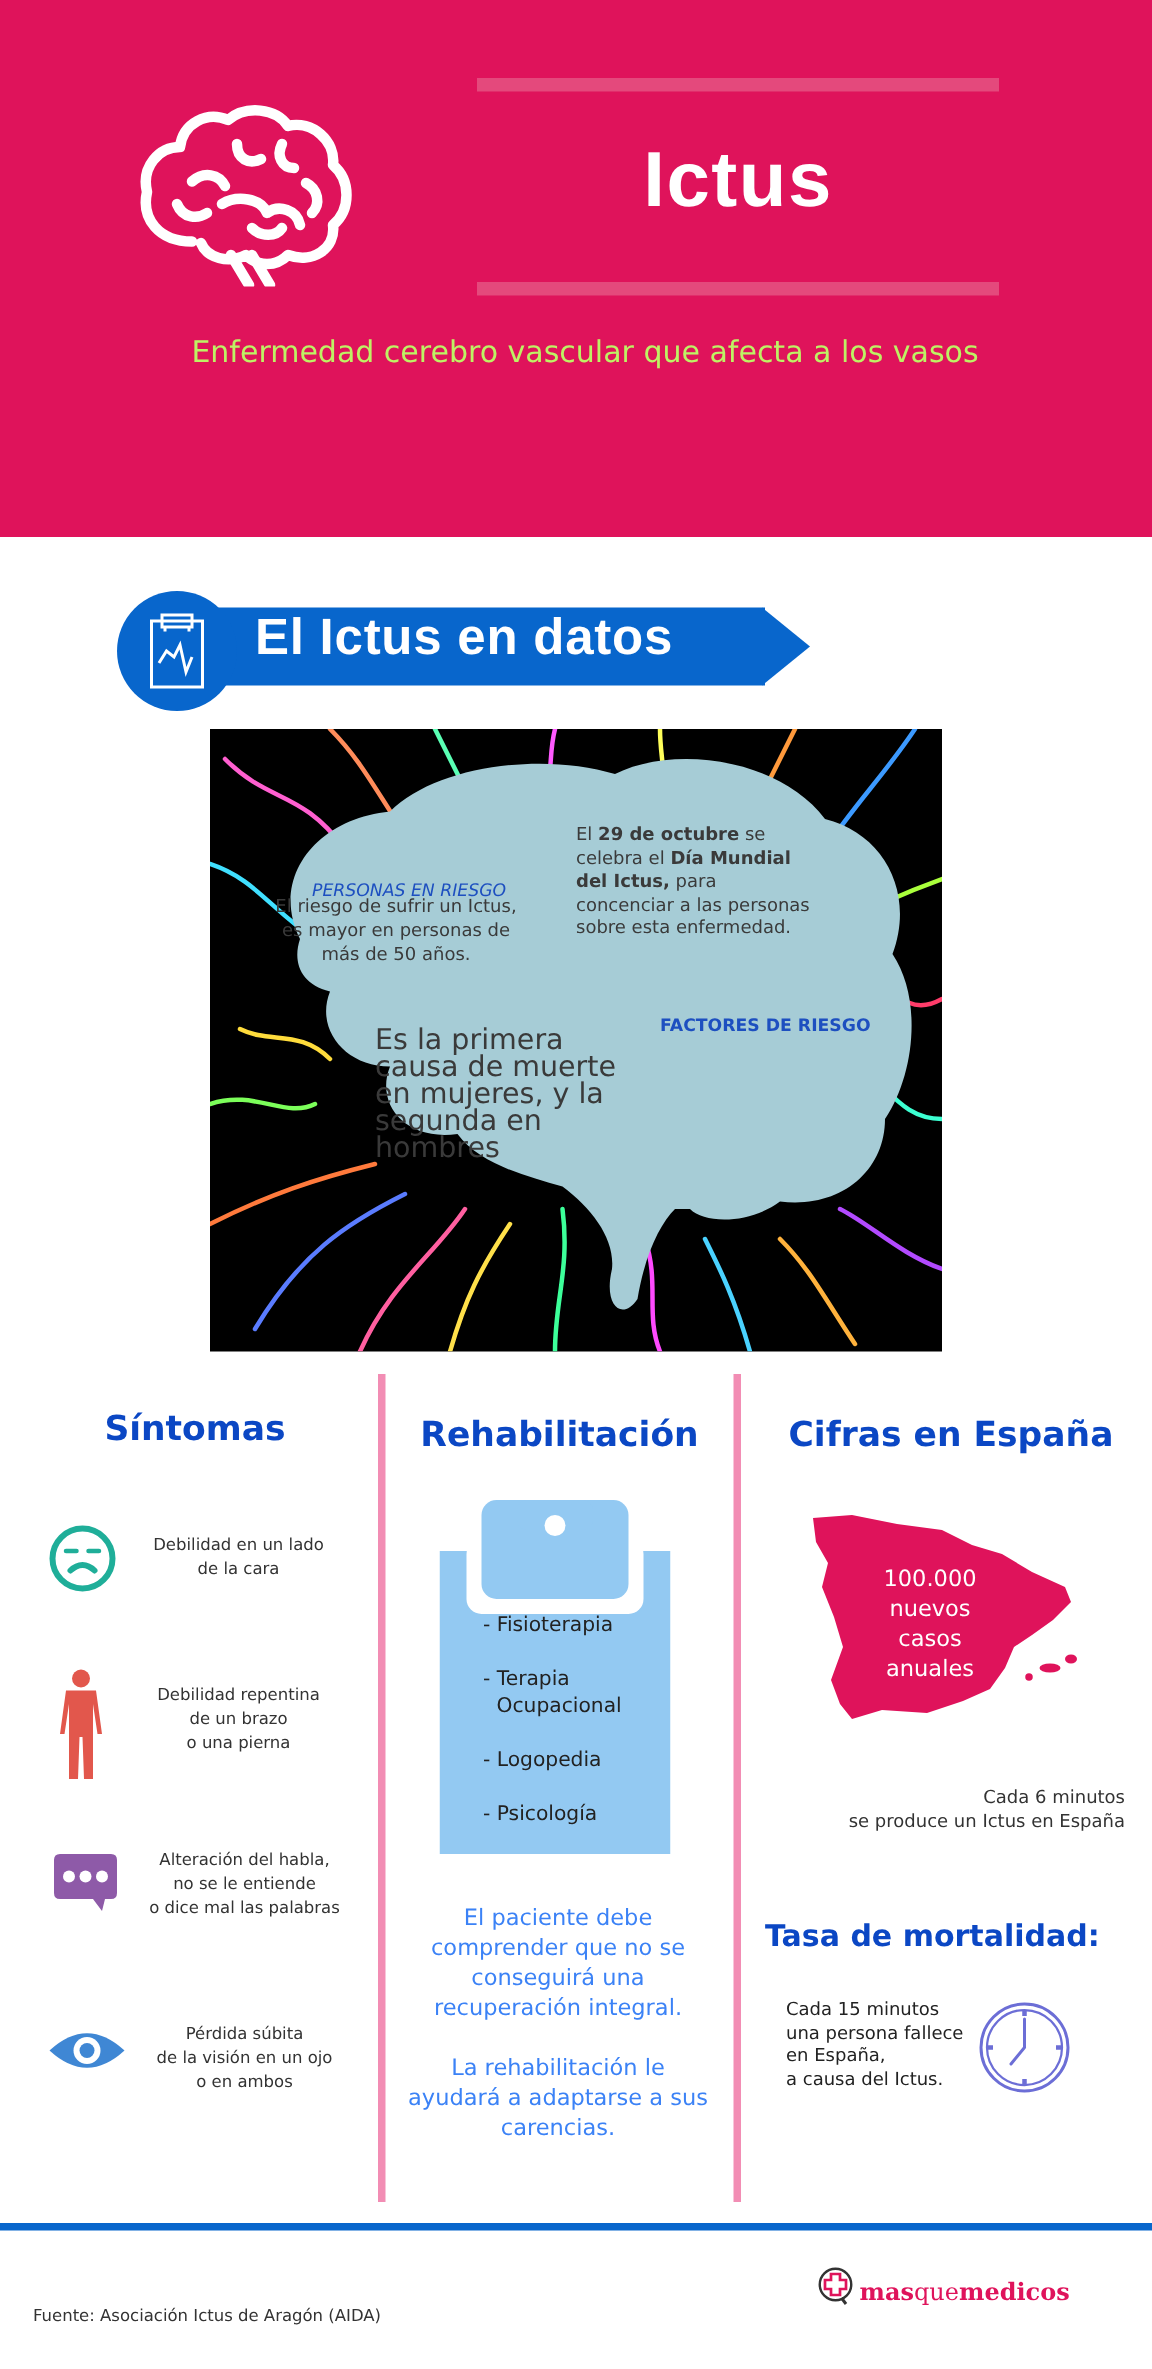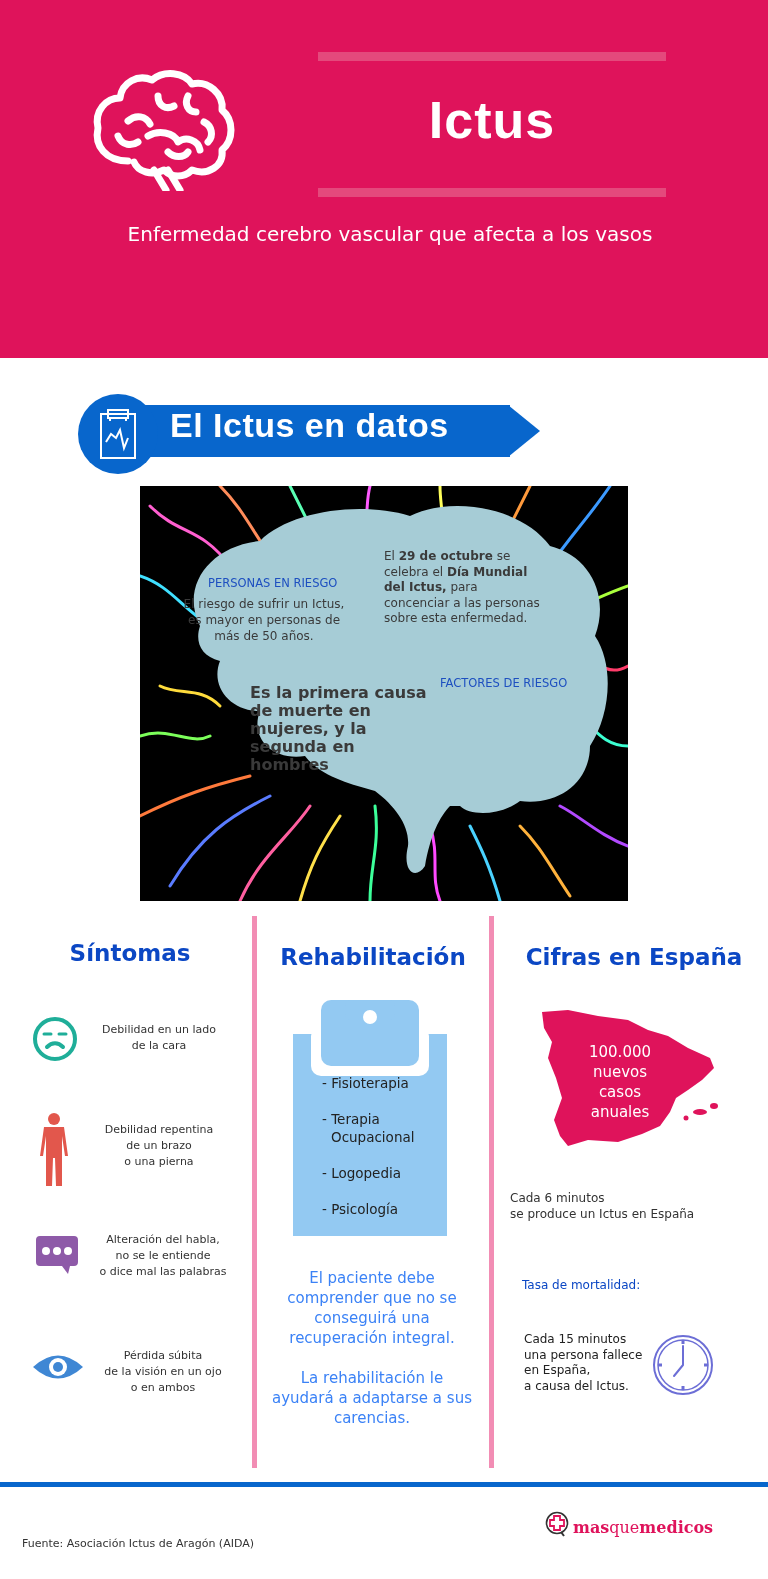--- a/index.html
+++ b/index.html
@@ -5,60 +5,60 @@
   * { box-sizing: border-box; margin: 0; padding: 0; }
   body { width: 768px; height: 1579px; background: #ffffff; font-family: "DejaVu Sans", sans-serif; position: relative; overflow: hidden; }
 
   
   .header { position: absolute; left: 0; top: 0; width: 768px; height: 358px; background: #df135b; }
   .header .brain { position: absolute; left: 88px; top: 66px; width: 150px; height: 125px; }
   .header .bar { position: absolute; left: 318px; width: 348px; height: 9px; background: #e4497c; }
   .header .bar.top { top: 52px; }
   .header .bar.bottom { top: 188px; }
   .header .title { position: absolute; left: 318px; width: 348px; top: 90px; text-align: center; color: #fff; font-family: "Liberation Sans", sans-serif; font-weight: bold; font-size: 52px; letter-spacing: 1px; }
-  .header .subtitle { position: absolute; left: 40px; width: 700px; top: 216px; text-align: center; color: #ffffff; font-family: "DejaVu Sans", sans-serif; font-size: 20px; line-height: 36px; }
+  .header .subtitle { position: absolute; left: 40px; width: 700px; top: 216px; text-align: center; color: #bef264; font-family: "DejaVu Sans", sans-serif; font-size: 20px; line-height: 36px; }
 
   
   .banner { position: absolute; left: 78px; top: 394px; width: 462px; height: 80px; }
   .banner .circle { position: absolute; left: 0; top: 0; width: 80px; height: 80px; border-radius: 50%; background: #0866cc; }
   .banner .ribbon { position: absolute; left: 40px; top: 11px; width: 392px; height: 52px; background: #0866cc; }
   .banner .arrow { position: absolute; left: 430px; top: 11px; width: 0; height: 0; border-top: 26px solid transparent; border-bottom: 26px solid transparent; border-left: 32px solid #0866cc; }
   .banner .icon { position: absolute; left: 20px; top: 12px; width: 40px; height: 56px; }
   .banner .text { position: absolute; left: 92px; top: 12px; color: #fff; font-family: Liberation Sans, sans-serif; font-weight: bold; font-size: 34px; letter-spacing: 0.5px; }
 
   
   .brainbox { position: absolute; left: 140px; top: 486px; width: 488px; height: 415px; background: #000; overflow: hidden; }
   .brainbox svg { position: absolute; left: 0; top: 0; }
   .bb-text { position: absolute; color: #3a3a3a; font-family: "DejaVu Sans", sans-serif; }
   .bb-head { position: absolute; color: #1d4fc0; font-size: 11.5px; font-family: "DejaVu Sans", sans-serif; }
-  .bb-riesgo-head { left: 68px; top: 90px; }
+  .bb-riesgo-head { left: 68px; top: 100px; font-style: italic; }
   .bb-riesgo { left: 34px; top: 110px; width: 180px; font-size: 12px; line-height: 16px; text-align: center; }
   .bb-dia { left: 244px; top: 63px; width: 160px; font-size: 12px; line-height: 15.5px; }
   .bb-dia b { font-weight: bold; }
-  .bb-causa { left: 110px; top: 198px; width: 180px; font-size: 16px; line-height: 18px; font-weight: bold; }
-  .bb-factores-head { left: 300px; top: 190px; }
+  .bb-causa { left: 110px; top: 198px; width: 180px; font-size: 19px; line-height: 18px; }
+  .bb-factores-head { left: 300px; top: 190px; font-weight: bold; }
   .bb-factores { left: 294px; top: 218px; font-size: 10.5px; line-height: 15.4px; list-style: none; }
 
   
   .divider { position: absolute; top: 916px; width: 5px; height: 552px; background: #f28db4; }
   .col-title { position: absolute; color: #0b47c4; font-family: "DejaVu Sans", sans-serif; font-weight: bold; font-size: 23px; text-align: center; }
 
   .sym { position: absolute; left: 0; width: 250px; }
   .sym .ic { position: absolute; }
   .sym .txt { position: absolute; font-size: 11px; line-height: 16px; color: #333; text-align: center; }
 
   .clip { position: absolute; left: 293px; top: 1000px; width: 154px; height: 236px; }
   .clip-items { position: absolute; left: 322px; top: 1074px; font-size: 13.5px; color: #222; line-height: 18px; list-style: none; }
   .clip-items li { margin-bottom: 18px; }
   .rehab-note { position: absolute; left: 262px; width: 220px; text-align: center; color: #3b82f6; font-size: 15px; line-height: 20px; }
 
   .spain { position: absolute; left: 538px; top: 1008px; width: 190px; height: 140px; }
   .spain-text { position: absolute; left: 570px; top: 1042px; width: 100px; text-align: center; color: #fff; font-size: 15px; line-height: 20px; }
-  .cada6 { position: absolute; left: 510px; width: 240px; top: 1190px; text-align: left; font-size: 12px; line-height: 16px; color: #333; }
-  .tasa { position: absolute; left: 522px; top: 1278px; color: #0b47c4; font-weight: normal; font-size: 12px; }
+  .cada6 { position: absolute; left: 510px; width: 240px; top: 1190px; text-align: right; font-size: 12px; line-height: 16px; color: #333; }
+  .tasa { position: absolute; left: 510px; top: 1278px; color: #0b47c4; font-weight: bold; font-size: 20px; }
   .cada15 { position: absolute; left: 524px; top: 1332px; font-size: 12px; line-height: 15.5px; color: #222; }
   .clock { position: absolute; left: 652px; top: 1334px; width: 62px; height: 62px; }
 
   
   .footline { position: absolute; left: 0; top: 1482px; width: 768px; height: 5px; background: #0866cc; }
   .source { position: absolute; left: 22px; top: 1537px; font-size: 11px; color: #333; }
   .logo { position: absolute; left: 545px; top: 1511px; height: 26px; display: flex; align-items: flex-end; }
   .logo .txt { font-family: "DejaVu Serif", serif; font-weight: bold; font-size: 16px; color: #df135b; margin-left: 4px; }
   .logo .txt .light { font-weight: normal; }
 </style>

